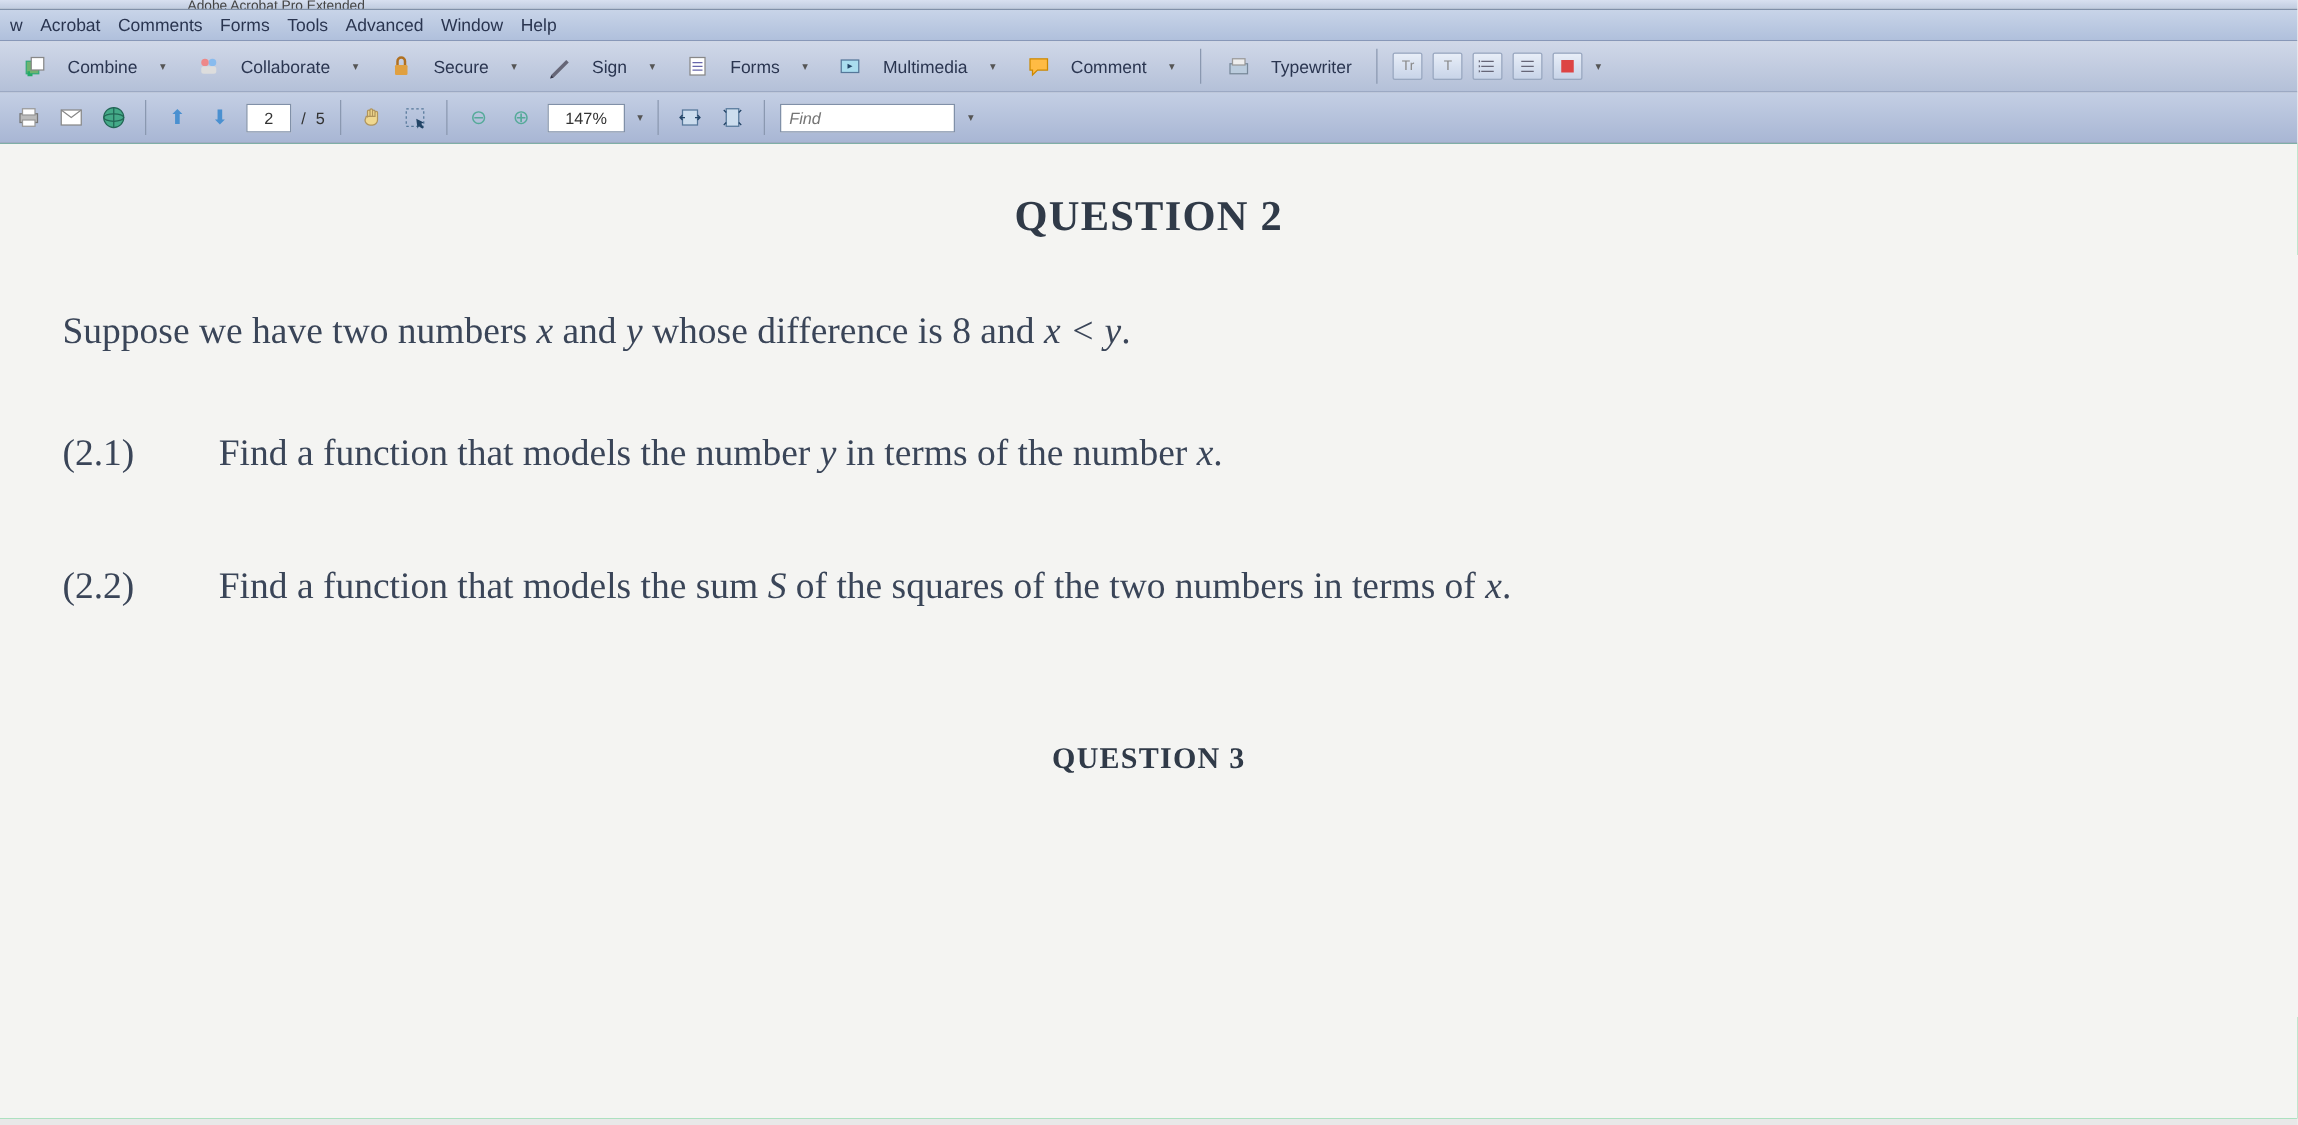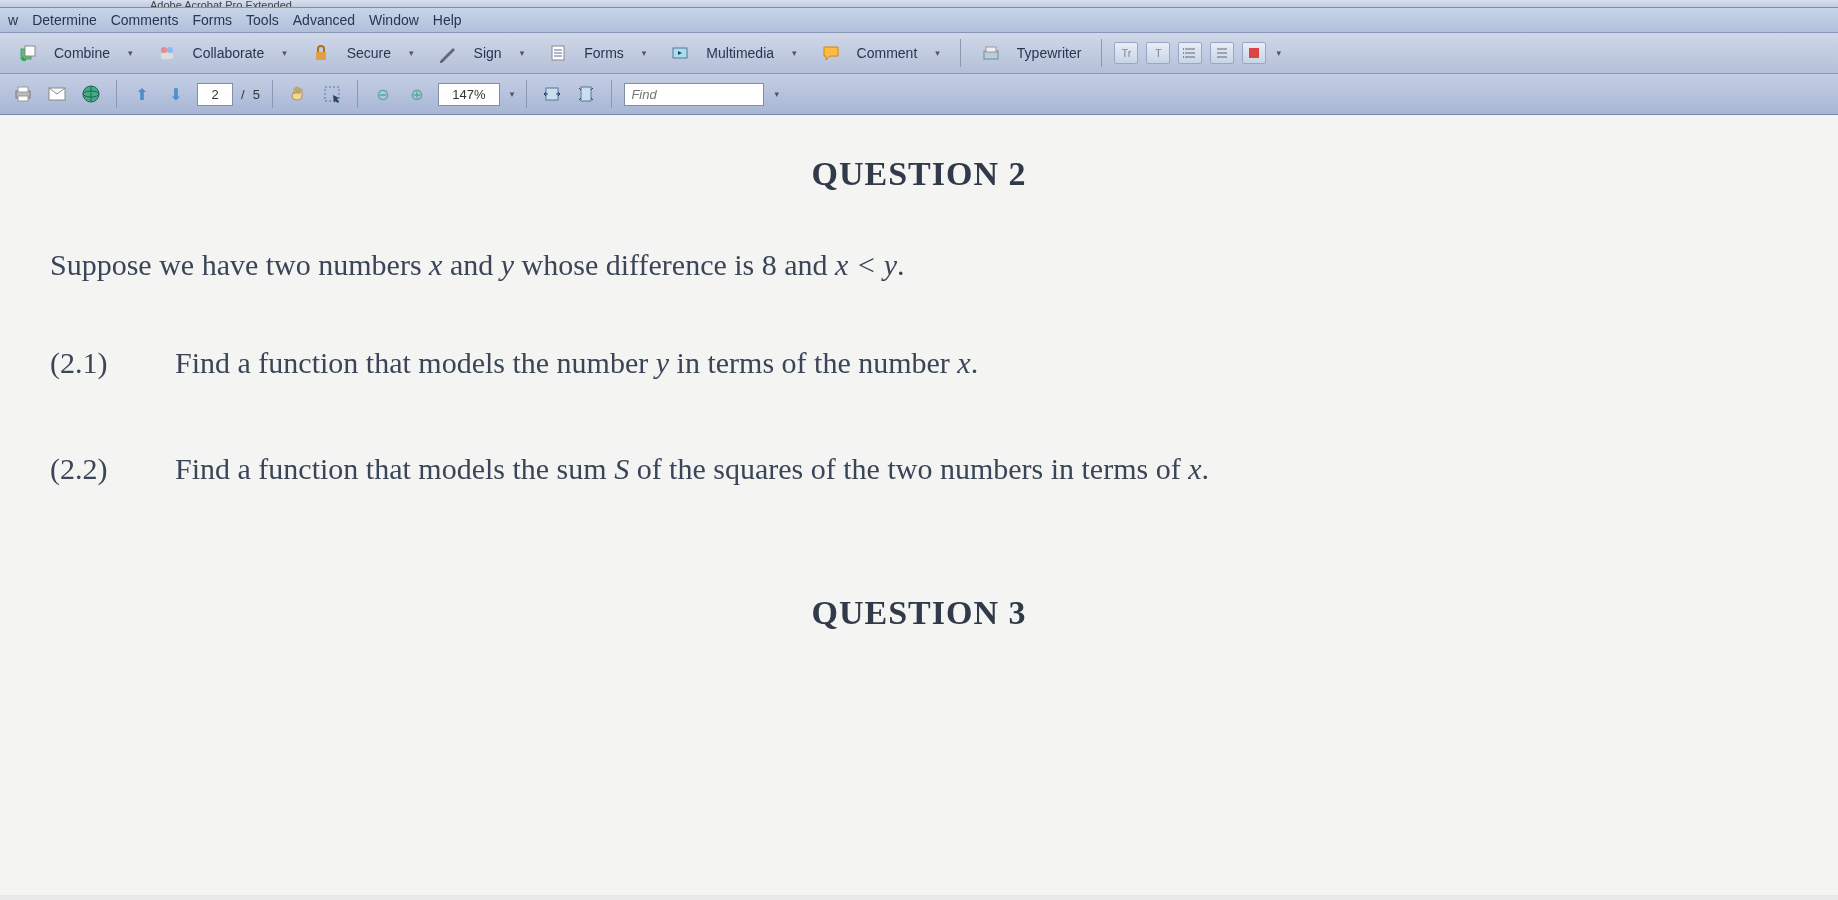--- a/index.html
+++ b/index.html
@@ -145,37 +145,37 @@
       flex-shrink: 0;
       min-width: 80px;
     }
     .subq-text {
       text-align: justify;
       flex: 1;
     }
     .mathit { font-style: italic; font-family: 'Times New Roman', serif; }
     .question-heading-next {
       text-align: center;
-      font-size: 34px;
+      font-size: 24px;
       font-weight: bold;
       letter-spacing: 1px;
       margin-top: 100px;
       color: #303a48;
     }
   </style>
 </head>
 <body>
 
 <div class="titlebar-fragment">
   <span>Adobe Acrobat Pro Extended</span>
 </div>
 
 <div class="menubar">
   <span>w</span>
-  <span>Determine</span>
+  <span>Acrobat</span>
   <span>Comments</span>
   <span>Forms</span>
   <span>Tools</span>
   <span>Advanced</span>
   <span>Window</span>
   <span>Help</span>
 </div>
 
 <div class="toolbar">
   <div class="tool-btn">

